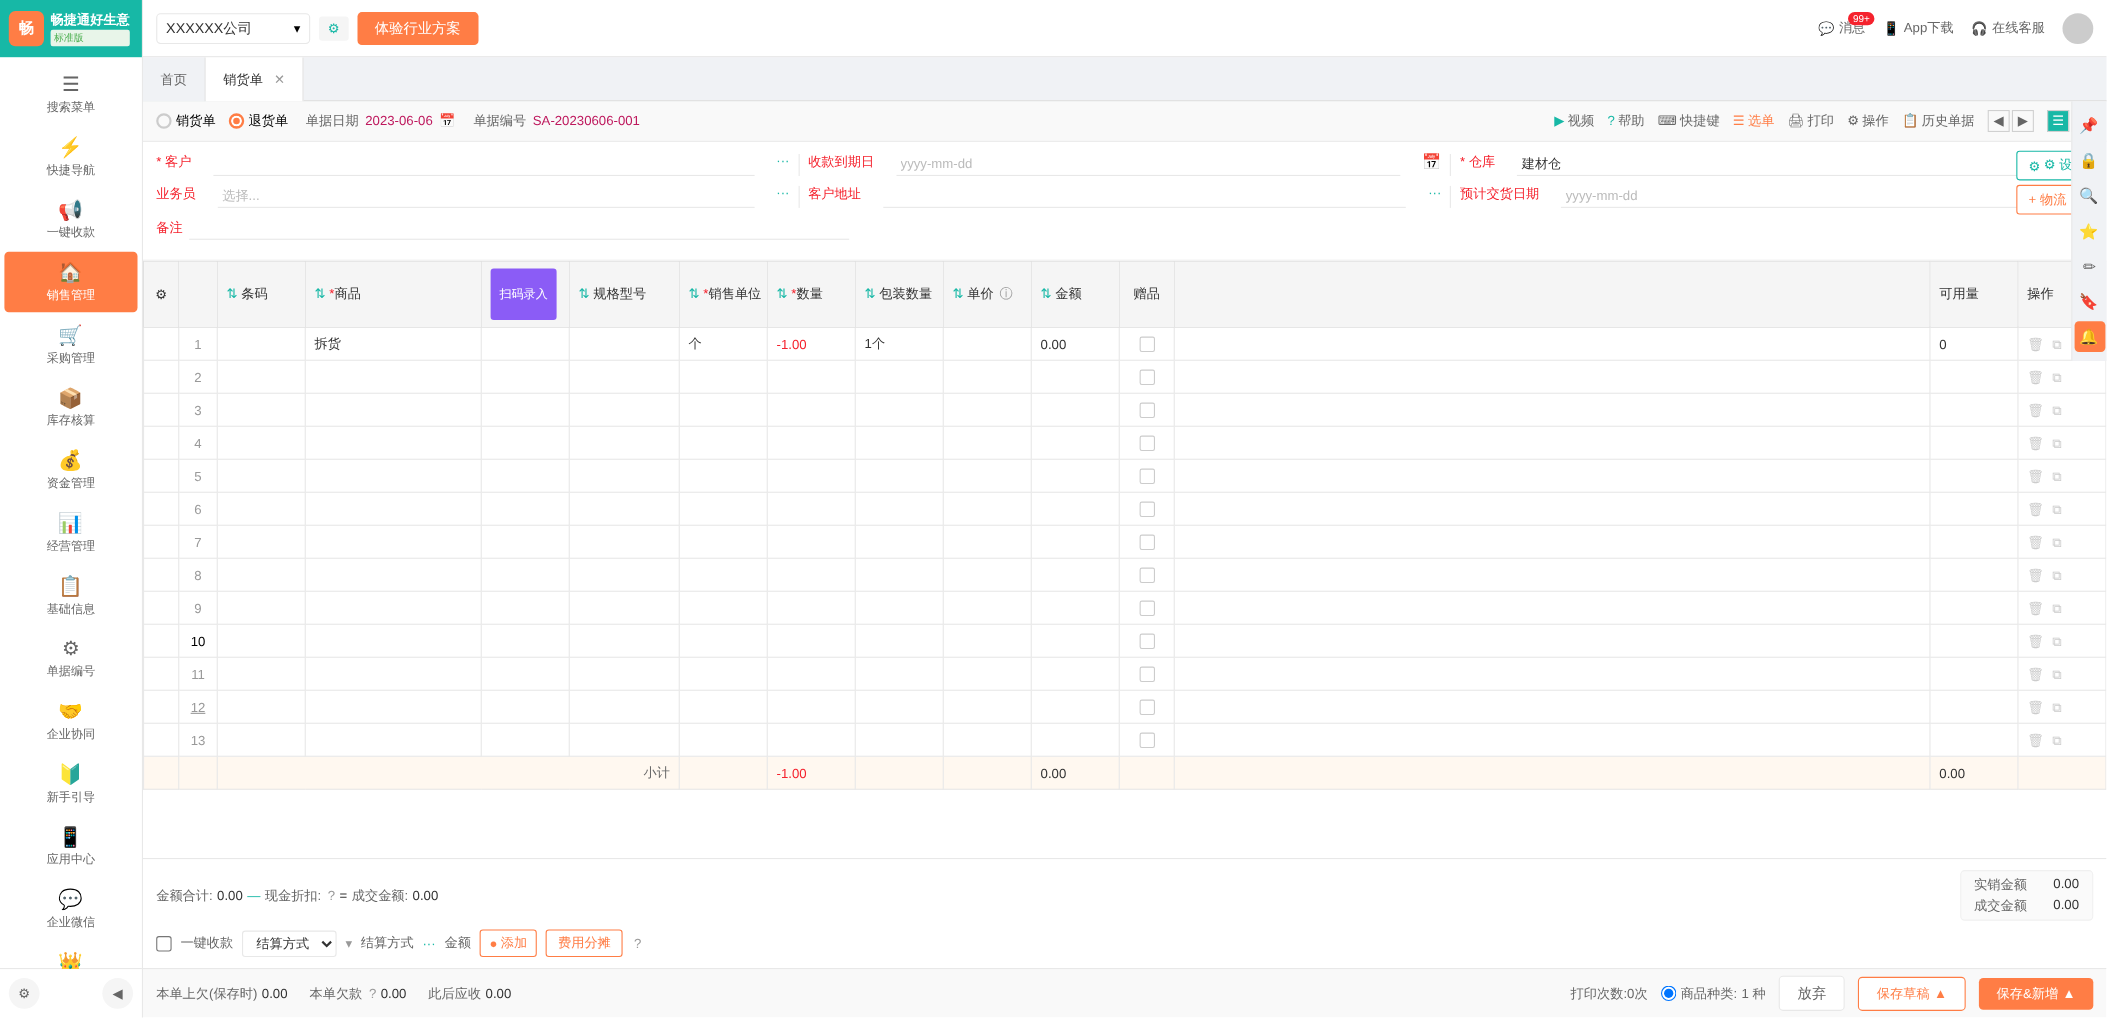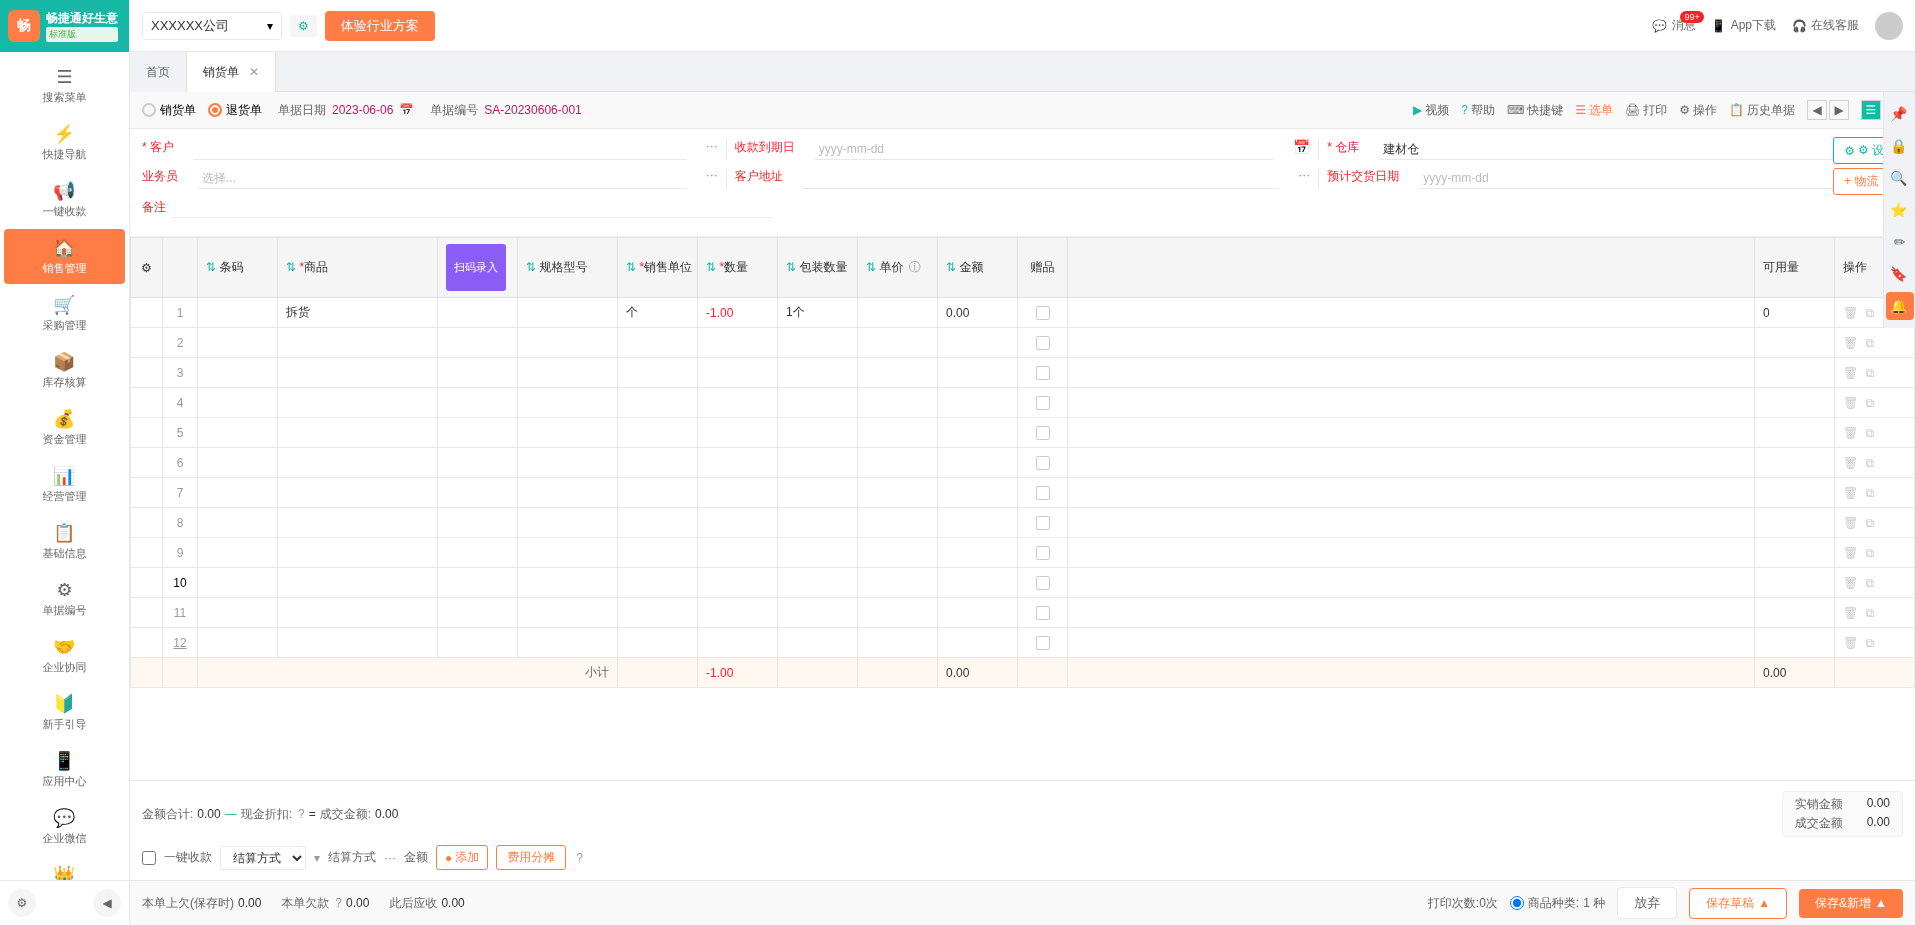--- a/index.html
+++ b/index.html
@@ -697,20 +697,44 @@
                 <div class="table-checkbox"></div>
               </div>
       </td>
       <td style="min-width:200px;"></td>
       <td class="col-avail"></td>
       <td class="col-op">
         <span class="delete-icon">🗑</span>
         <span class="copy-icon">⧉</span>
       </td>
     </tr>
+          <tr>
+      <td class="col-settings"></td>
+      <td class="col-num" style="color:#999;text-align:center;">13</td>
+      <td class="col-barcode" contenteditable="true" style=""></td>
+      <td class="col-goods"></td>
+      <td class="col-scan"></td>
+      <td class="col-spec"></td>
+      <td class="col-unit"></td>
+      <td class="col-qty" style="color:#333;"></td>
+      <td class="col-pkg"></td>
+      <td class="col-price"></td>
+      <td class="col-amount"></td>
+      <td class="col-gift">
+        <div class="checkbox-cell">
+                <div class="table-checkbox"></div>
+              </div>
+      </td>
+      <td style="min-width:200px;"></td>
+      <td class="col-avail"></td>
+      <td class="col-op">
+        <span class="delete-icon">🗑</span>
+        <span class="copy-icon">⧉</span>
+      </td>
+    </tr>
           <tr class="subtotal-row">
     <td></td>
     <td></td>
     <td colspan="4" style="text-align:right;padding-right:8px;color:#666;">小计</td>
     <td></td>
     <td style="color:#f5222d;">-1.00</td>
     <td></td>
     <td></td>
     <td>0.00</td>
     <td></td>

